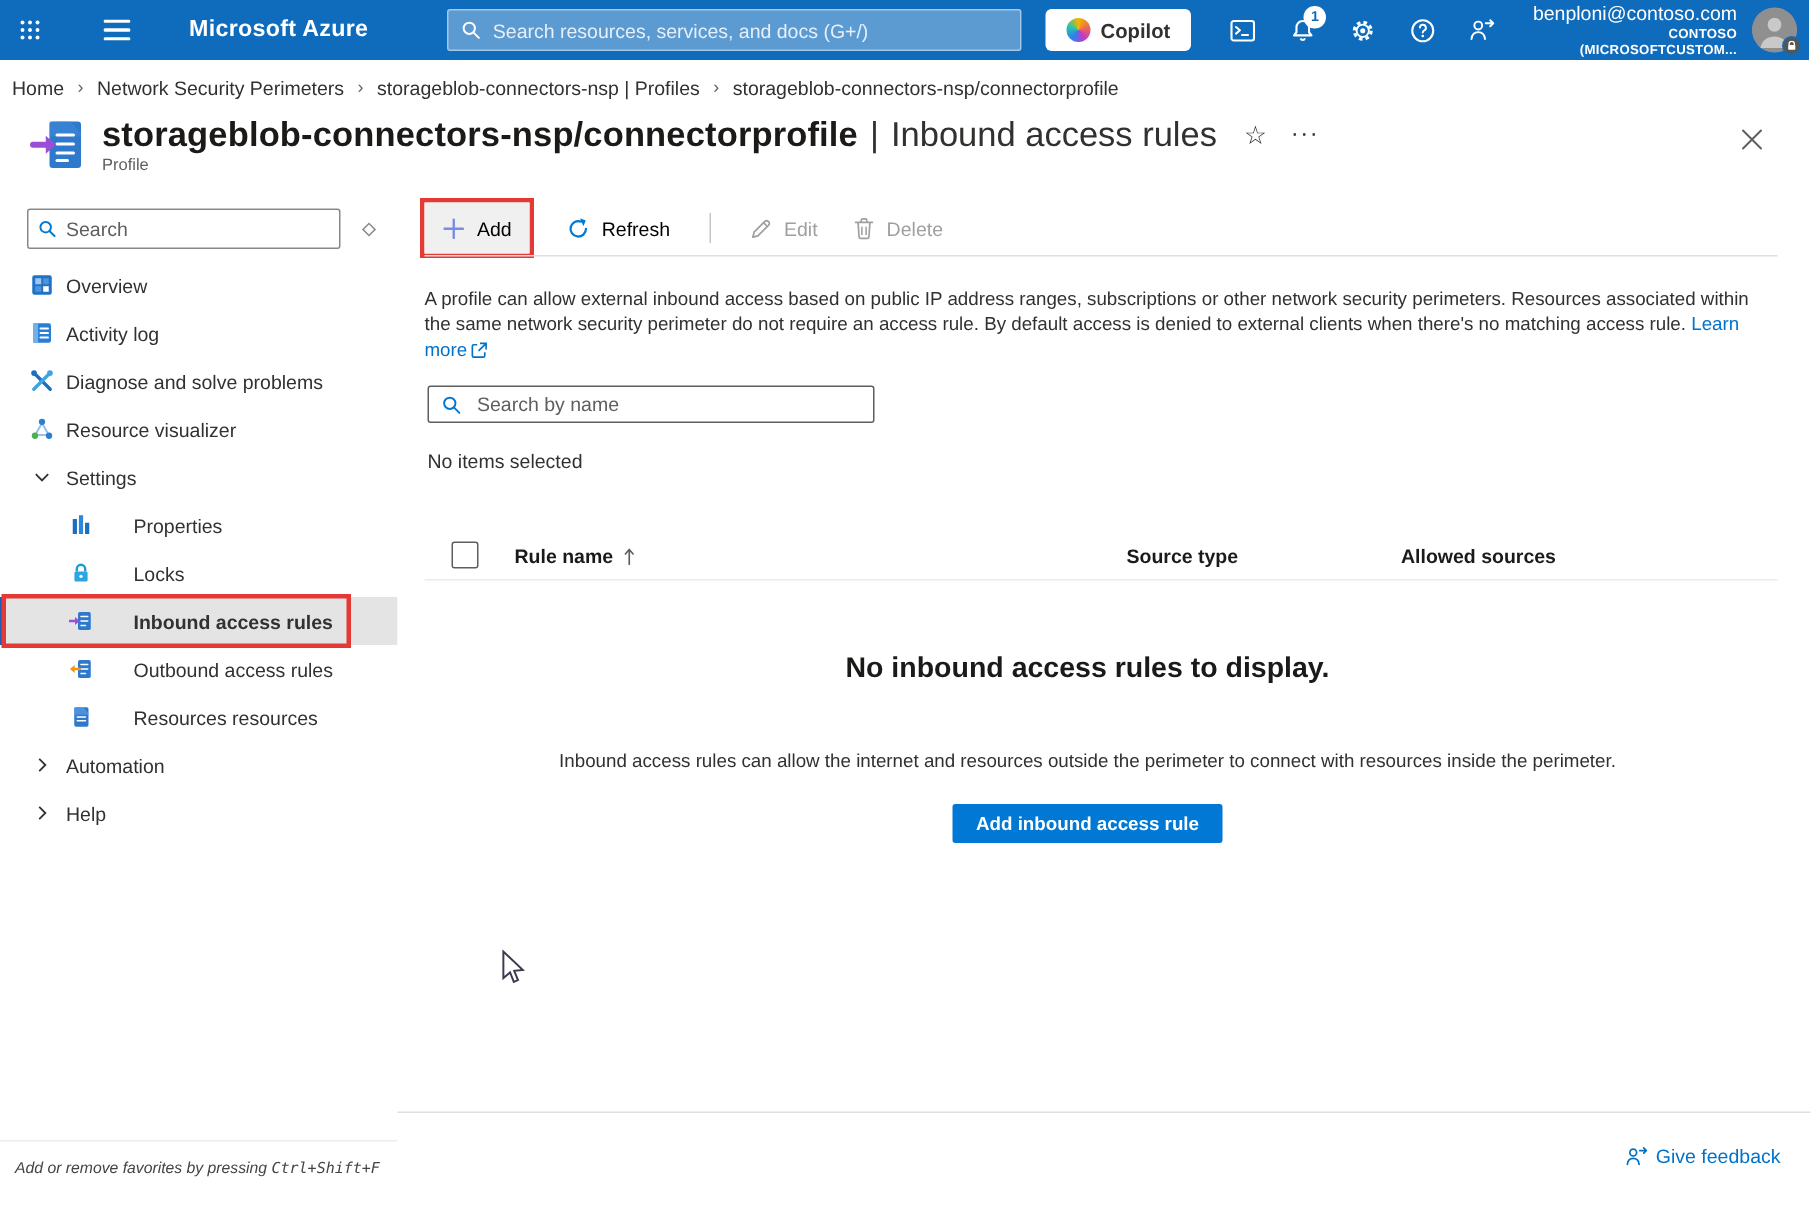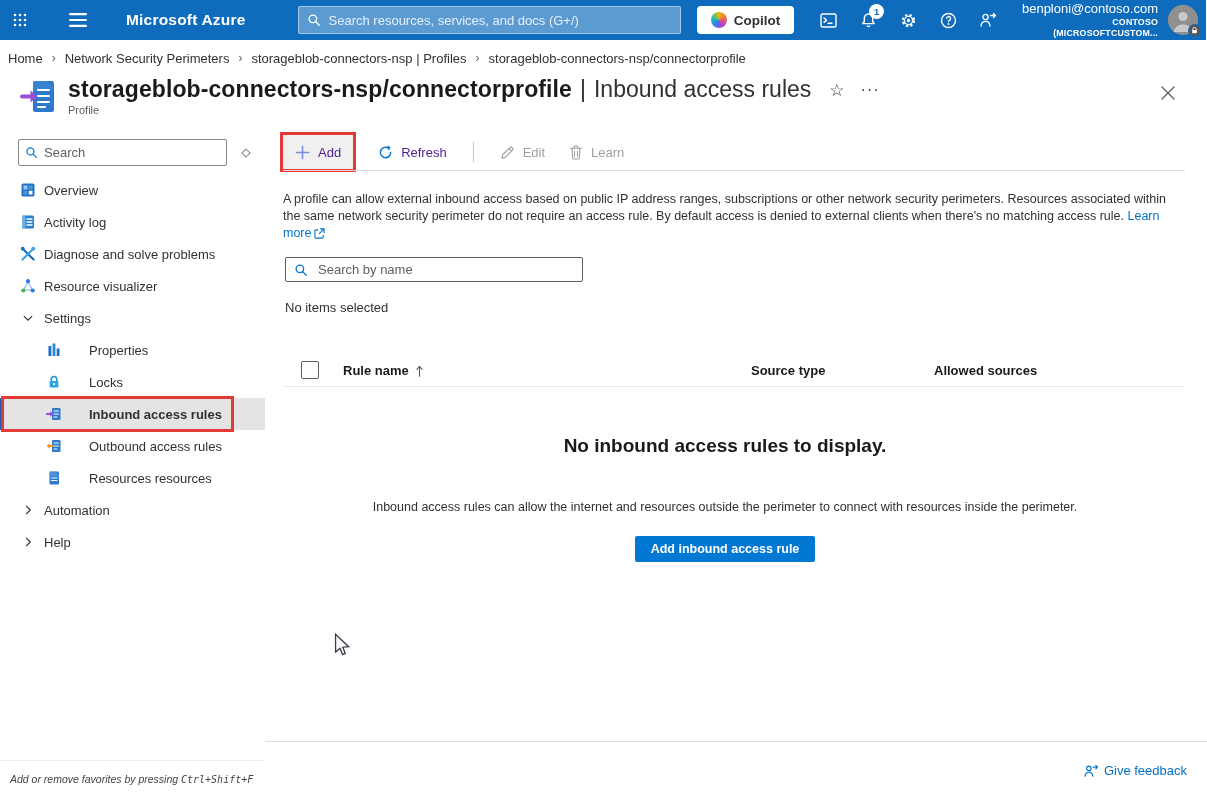--- a/index.html
+++ b/index.html
@@ -118,21 +118,21 @@
   }
   .fav-hint { font-size:10.5px; font-style:italic; color:#444; }
   .fav-hint .mono { font-family:"DejaVu Sans Mono", monospace; font-size:10px; }
 
   
   .content { position:absolute; top:125px; left:265px; right:0; bottom:0; background:#fff; }
   .cmdbar { position:absolute; top:7px; left:15px; height:40px; display:flex; align-items:center; }
   .anno-add { border:3px solid #e53935; }
   .cmd {
     display:flex; align-items:center; height:34px; padding:0 12px;
-    font-size:13px; color:#4c1d95; cursor:pointer; white-space:nowrap;
+    font-size:13px; color:#000000; cursor:pointer; white-space:nowrap;
   }
   .cmd .cicon { margin-right:8px; display:flex; }
   .cmd-add { background:#f0f0f0; }
   .cmd.disabled { color:#a19f9d; cursor:default; }
   .cmd-sep { width:1px; height:20px; background:#c8c6c4; margin:0 14px; }
   .cmd-divider { position:absolute; top:45px; left:18px; right:22px; height:1px; background:#e1dfdd; }
 
   .desc { position:absolute; top:66px; left:18px; width:900px; font-size:12.5px; line-height:17px; color:#323130; }
   .link { color:#0072c9; text-decoration:none; cursor:pointer; }
   .ext-ico { display:inline-block; vertical-align:-2px; margin-left:3px; }
@@ -534,21 +534,21 @@
     <div class="cmd disabled">
       <span class="cicon">
         <svg width="14" height="15" viewBox="0 0 14 16">
             <path d="M1 3.5h12" stroke="#a19f9d" stroke-width="1.2" stroke-linecap="round"></path>
             <path d="M5 3.2V2a1 1 0 0 1 1-1h2a1 1 0 0 1 1 1v1.2" fill="none" stroke="#a19f9d" stroke-width="1.2"></path>
             <path d="M2.8 3.8l.7 10.2a1 1 0 0 0 1 .9h5a1 1 0 0 0 1-.9l.7-10.2" fill="none" stroke="#a19f9d" stroke-width="1.2"></path>
             <line x1="5.5" y1="6.5" x2="5.5" y2="12.5" stroke="#a19f9d" stroke-width="1.1"></line>
             <line x1="8.5" y1="6.5" x2="8.5" y2="12.5" stroke="#a19f9d" stroke-width="1.1"></line>
           </svg>
       </span>
-      <span>Learn</span>
+      <span>Delete</span>
     </div>
   </div>
   <div class="cmd-divider"></div>
 
   <p class="desc">
     <span>A profile can allow external inbound access based on public IP address ranges, subscriptions or other network security perimeters. Resources associated within the same network security perimeter do not require an access rule. By default access is denied to external clients when there's no matching access rule.</span>
     <a class="link">Learn more</a><span class="ext-ico"><svg width="11" height="11" viewBox="0 0 12 12">
           <path d="M4.5 2H2a1 1 0 0 0-1 1v7a1 1 0 0 0 1 1h7a1 1 0 0 0 1-1V7.5" fill="none" stroke="#0072c9" stroke-width="1.2"></path>
           <path d="M6.5 1H11v4.5M11 1L5.5 6.5" fill="none" stroke="#0072c9" stroke-width="1.2"></path>
         </svg></span>

